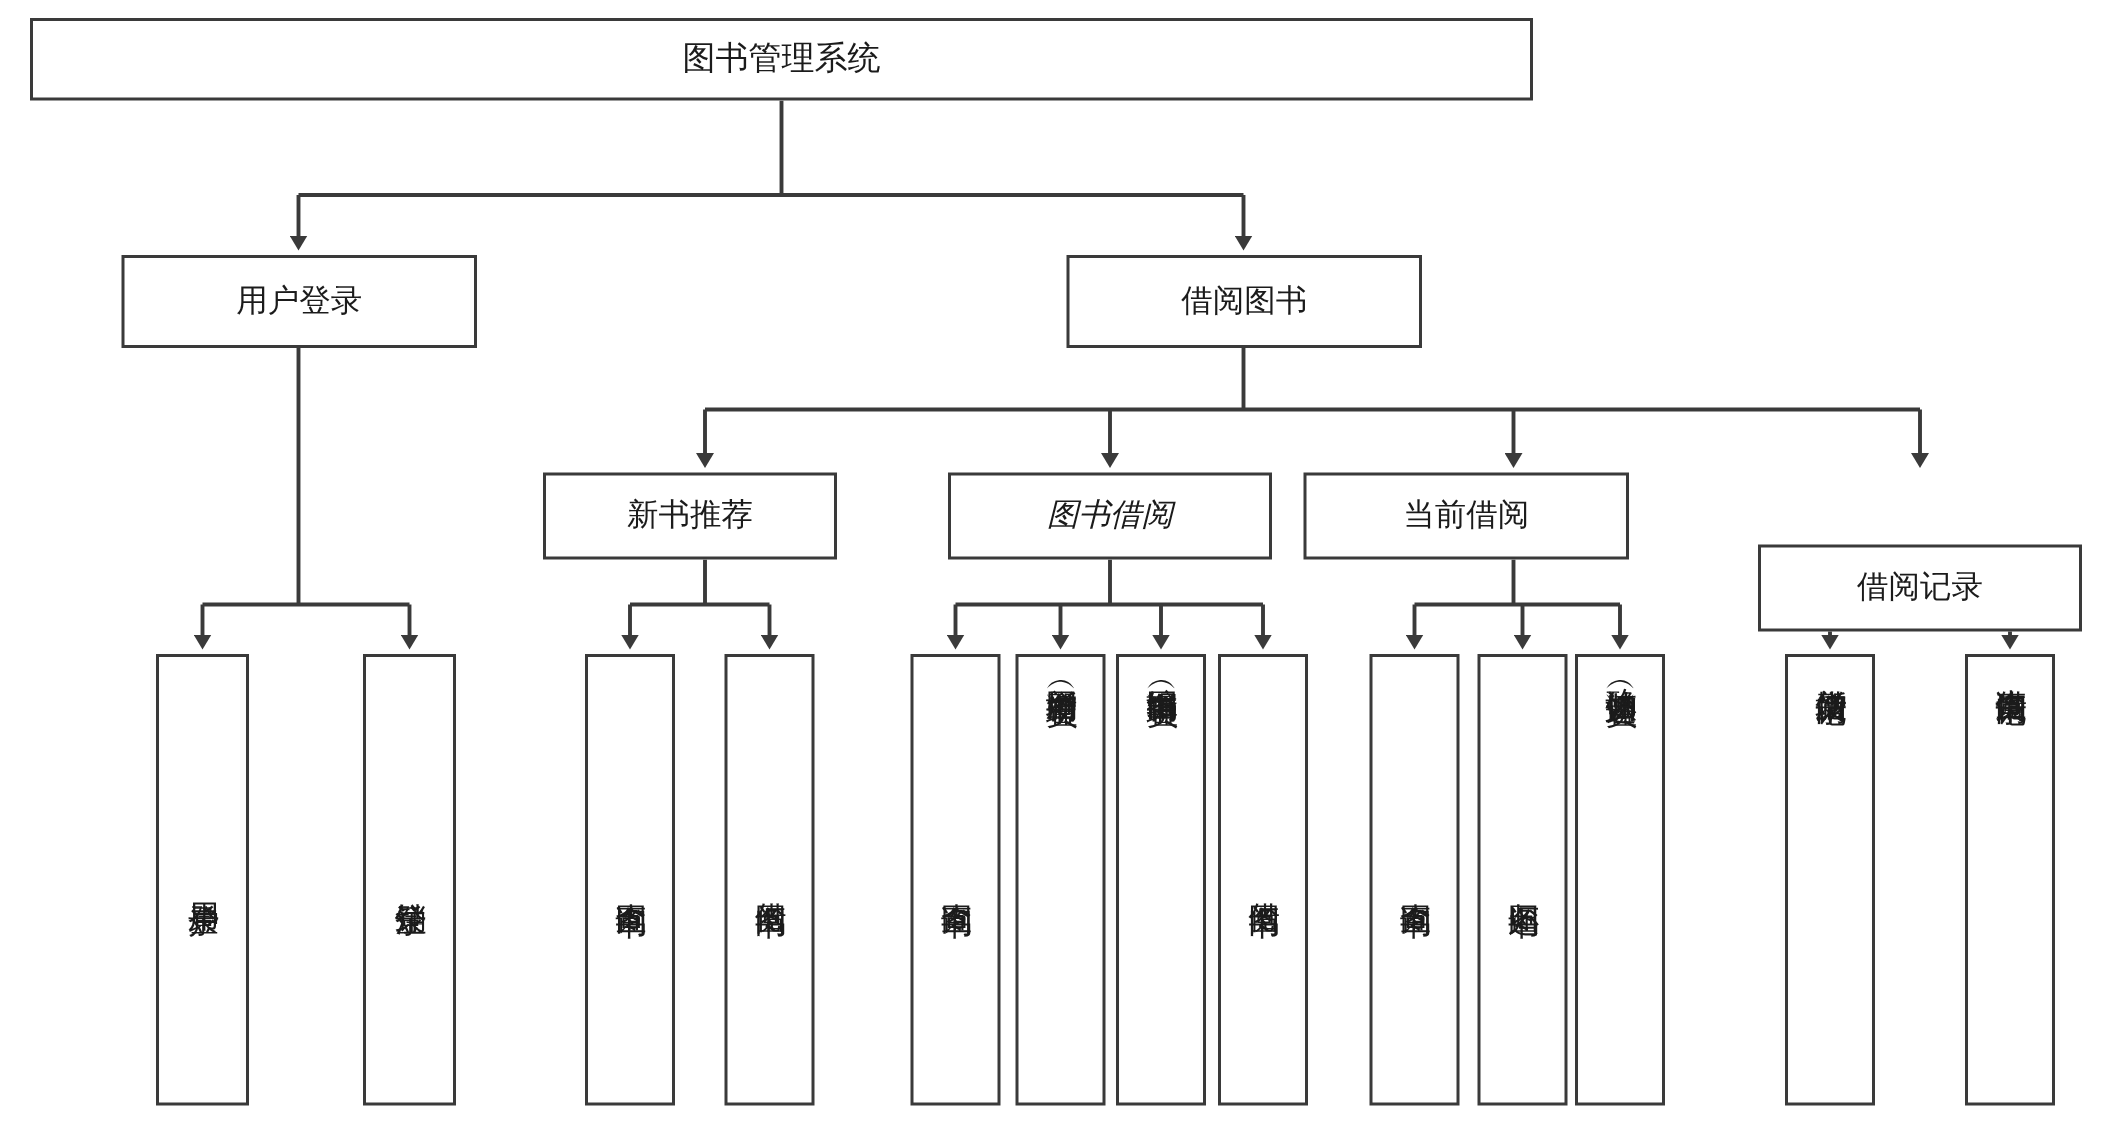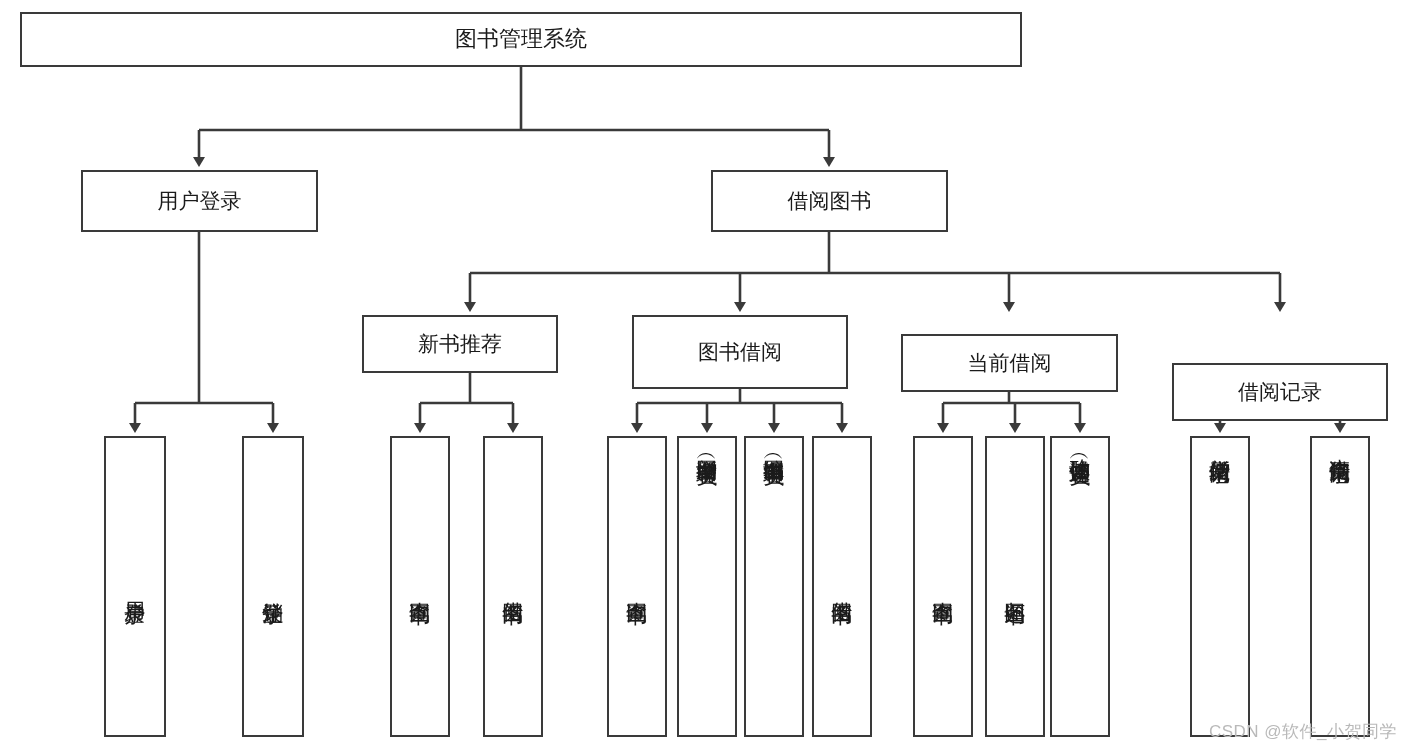--- a/index.html
+++ b/index.html
@@ -126,24 +126,24 @@
     </div>
     <div class="node branch" style="left: 81px; top: 170px; width: 237px; height: 62px;">
       <span class="lbl-h">用户登录</span>
     </div>
     <div class="node branch" style="left: 711px; top: 170px; width: 237px; height: 62px;">
       <span class="lbl-h">借阅图书</span>
     </div>
     <div class="node branch" style="left: 362px; top: 315px; width: 196px; height: 58px;">
       <span class="lbl-h">新书推荐</span>
     </div>
-    <div class="node branch" style="left: 632px; top: 315px; width: 216px; height: 74px;">
+    <div class="node branch" style="left: 632px; top: 315px; width: 216px; height: 58px; font-style: italic;">
       <span class="lbl-h">图书借阅</span>
     </div>
-    <div class="node branch" style="left: 901px; top: 315px; width: 217px; height: 58px; margin-top: 19px;">
+    <div class="node branch" style="left: 869px; top: 315px; width: 217px; height: 58px;">
       <span class="lbl-h">当前借阅</span>
     </div>
     <div class="node branch" style="left: 1172px; top: 315px; width: 216px; height: 58px; margin-top: 48px;">
       <span class="lbl-h">借阅记录</span>
     </div>
     <div class="node leaf mid" style="left: 104px; top: 436px; width: 62px; height: 301px;">
       <span class="lbl-v">用户登录</span>
     </div>
     <div class="node leaf mid" style="left: 242px; top: 436px; width: 62px; height: 301px;">
       <span class="lbl-v">注销登录</span>
@@ -174,14 +174,13 @@
     </div>
     <div class="node leaf" style="left: 1050px; top: 436px; width: 60px; height: 301px;">
       <span class="lbl-v">确认归还（管理员）</span>
     </div>
     <div class="node leaf" style="left: 1190px; top: 436px; width: 60px; height: 301px;">
       <span class="lbl-v">新增借阅记录</span>
     </div>
     <div class="node leaf" style="left: 1310px; top: 436px; width: 60px; height: 301px;">
       <span class="lbl-v">查询借阅记录</span>
     </div>
-    <div id="watermark">CSDN @软件_小贺同学</div>
 </div>
 
 </body></html>

